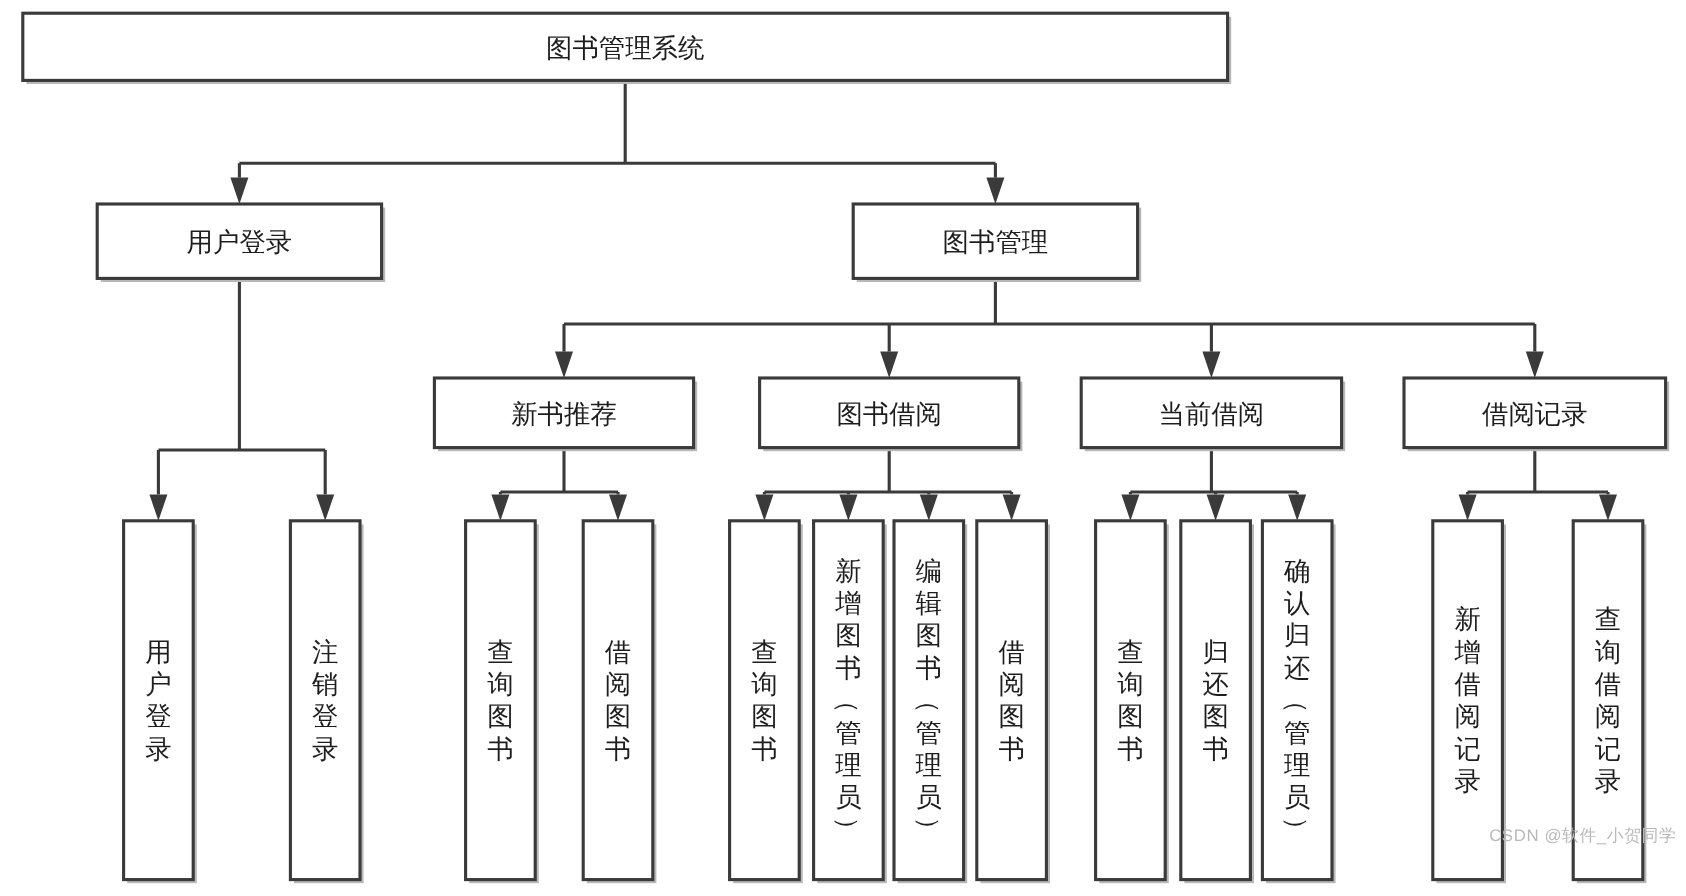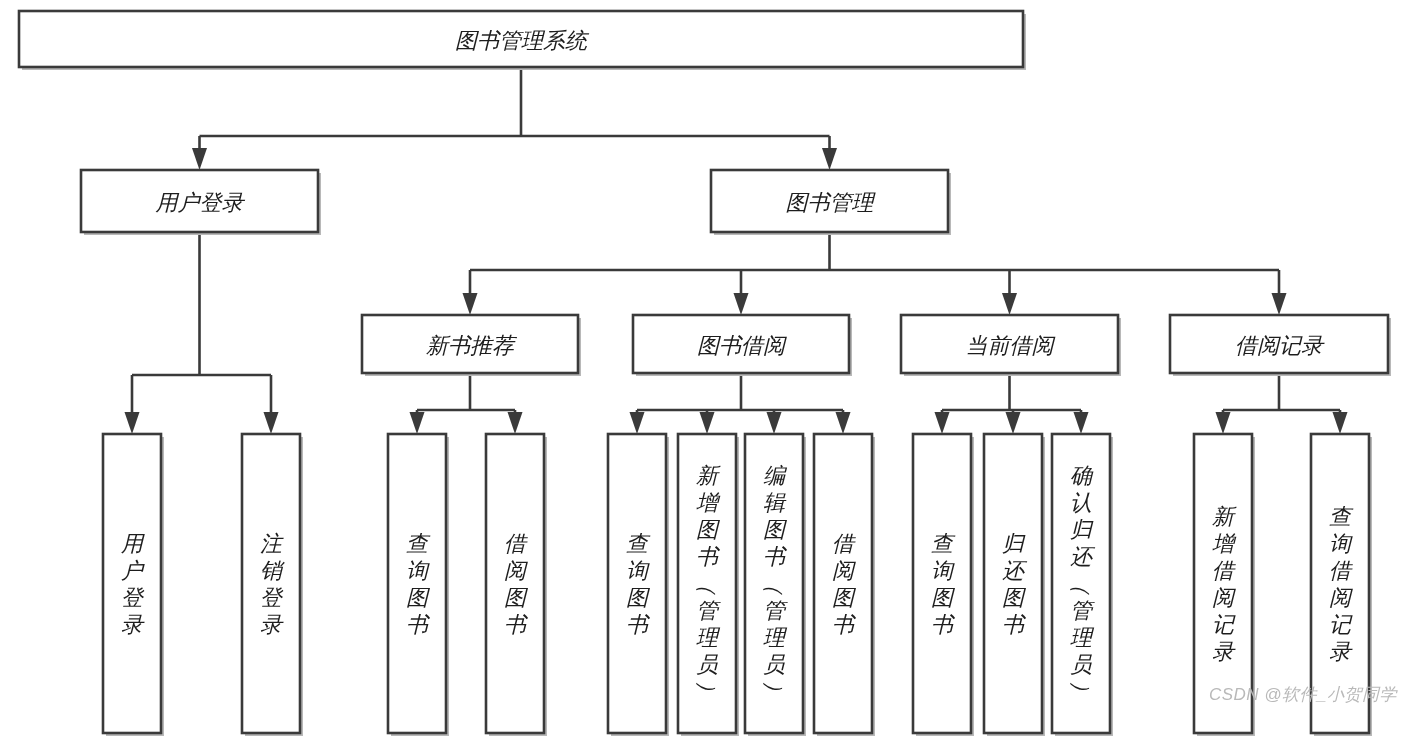--- a/index.html
+++ b/index.html
@@ -10,21 +10,20 @@
   body {
     width: 1405px;
     height: 747px;
     font-family: "Liberation Sans", "DejaVu Sans", sans-serif;
     overflow: hidden;
   }
   #diagram-root {
     position: relative;
     width: 1405px;
     height: 712px;
-    font-style: italic;
   }
   svg.diagram {
     position: absolute;
     left: 0;
     top: 0;
     width: 1405px;
     height: 747px;
     display: block;
   }
   .node-box {
@@ -58,21 +57,21 @@
     font-size: 22px;
     fill: #1d1d1d;
     text-anchor: middle;
     dominant-baseline: central;
   }
   .watermark {
     position: absolute;
     right: 8px;
     bottom: 6px;
     font-family: "Liberation Sans", "DejaVu Sans", sans-serif;
-    font-size: 17px;
+    font-size: 14px;
     color: #b9b9b9;
     letter-spacing: 0.5px;
     white-space: nowrap;
     user-select: none;
   }
 </style>
 </head>
 <body>
 
 <div id="diagram-root">

